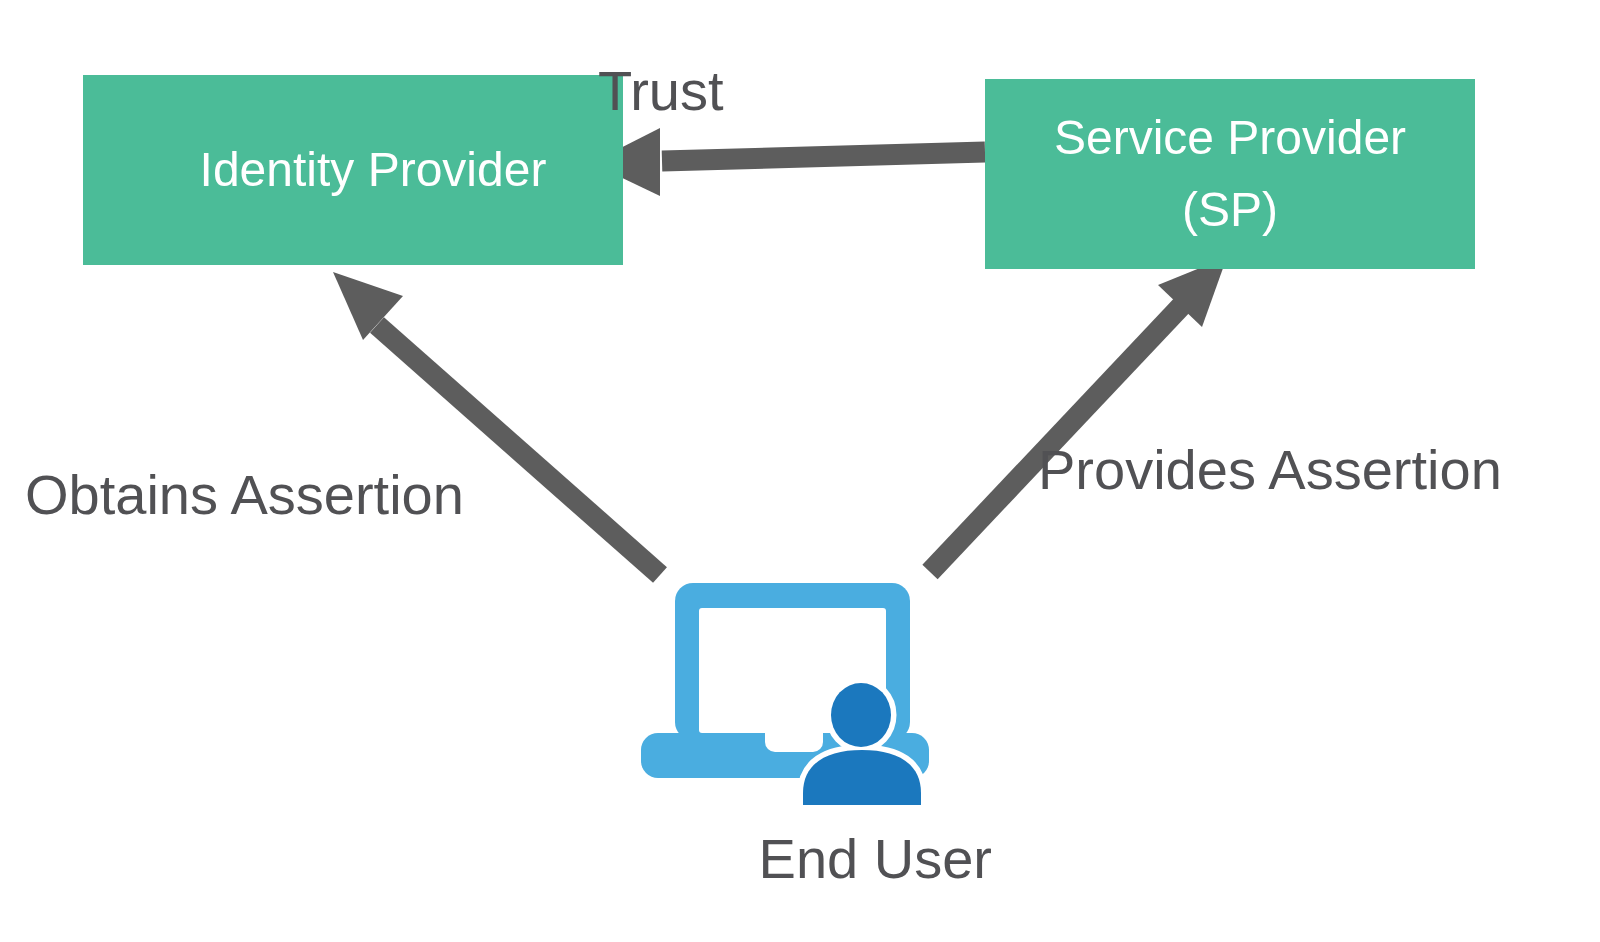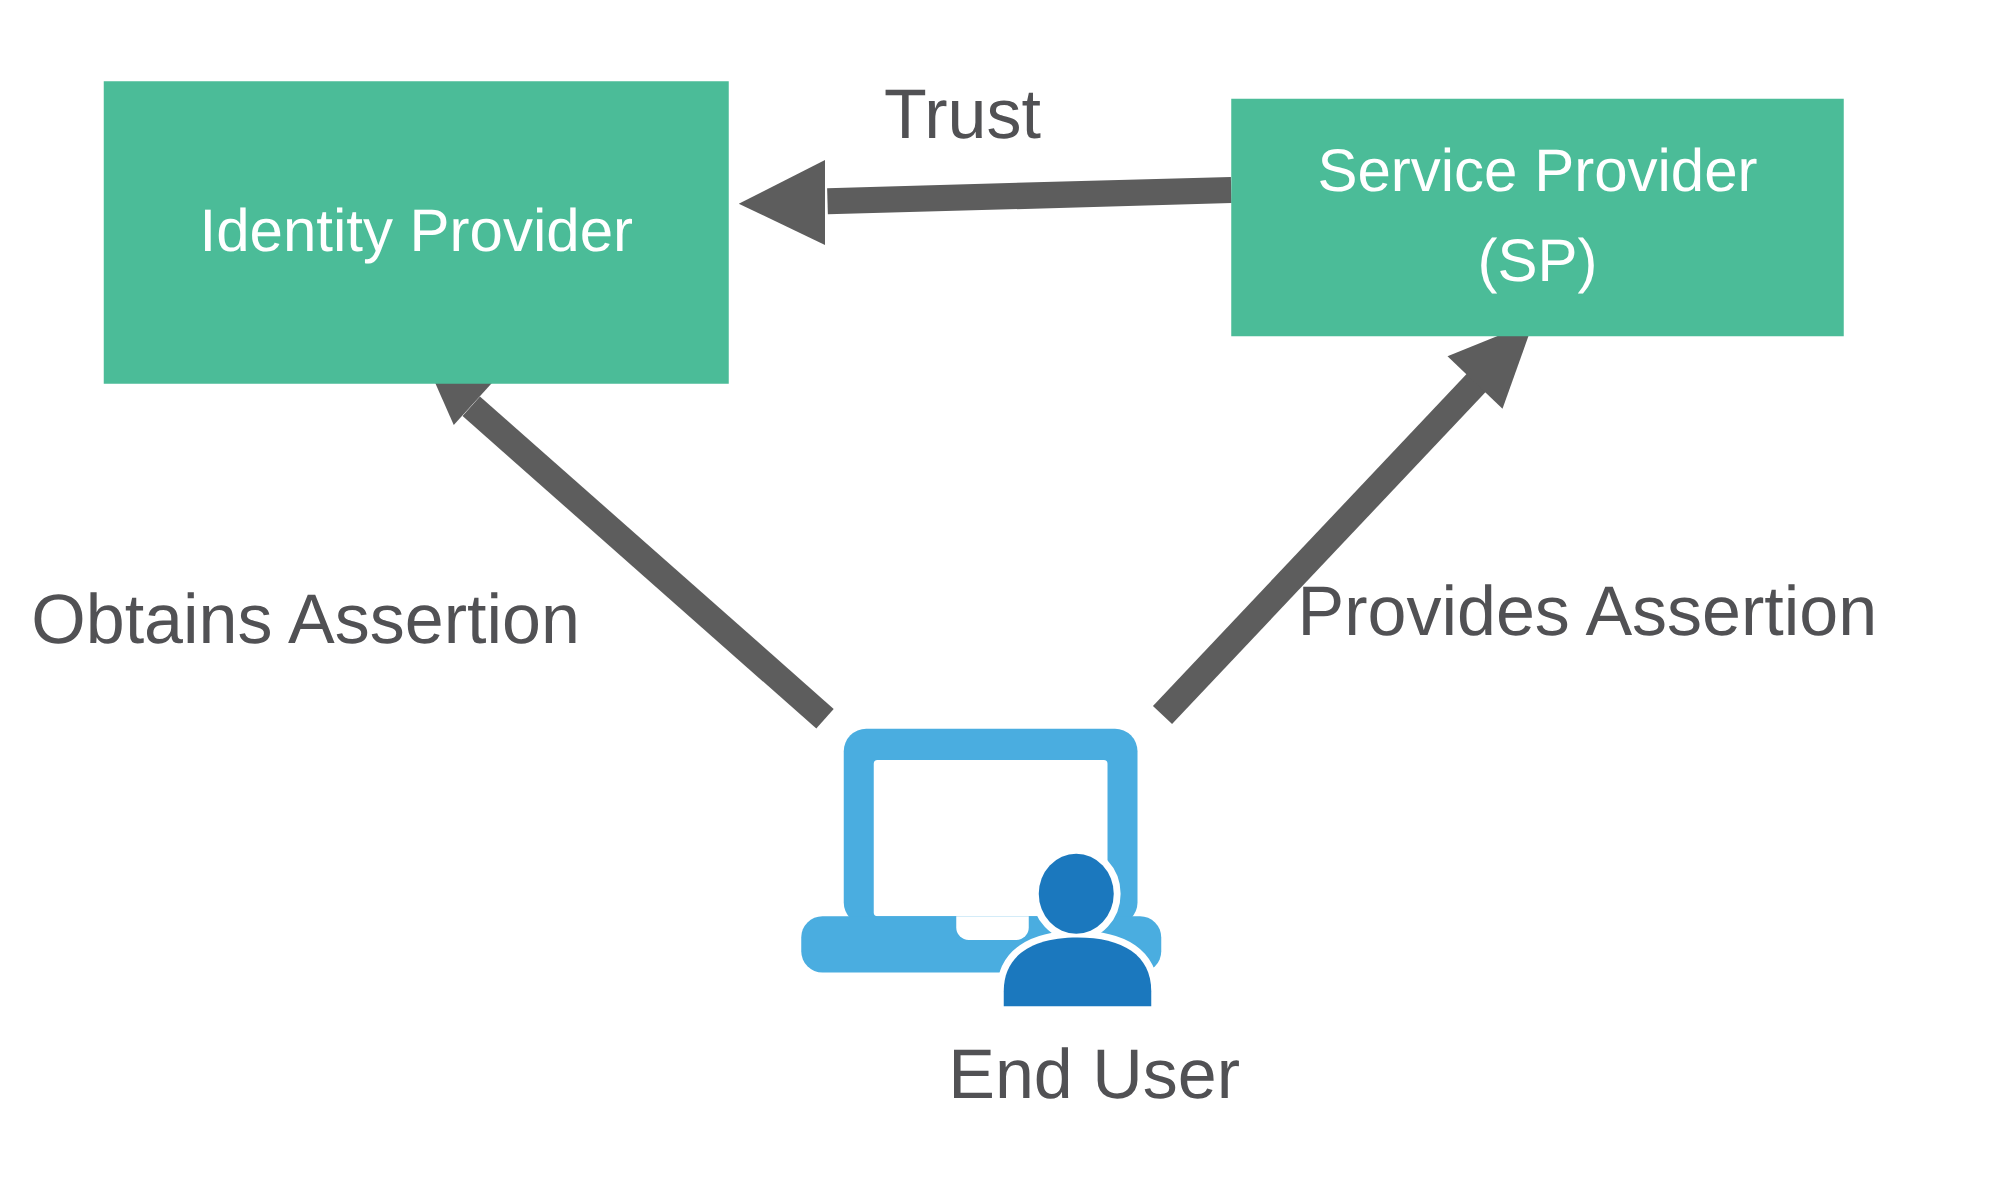--- a/index.html
+++ b/index.html
@@ -13,31 +13,31 @@
   .node{
     position:absolute;
     display:flex;flex-direction:column;
     align-items:center;justify-content:center;
     background:var(--green,#4bbc98);
     color:#ffffff;
     font-size:48px;
     line-height:1.5;
     text-align:center;
   }
-  .node-idp{left:83px;top:65px;width:500px;height:242px;}
+  .node-idp{left:83px;top:75px;width:500px;height:190px;padding-left:40px;}
   .node-sp{left:985px;top:79px;width:490px;height:190px;}
   .edge-label{
     position:absolute;
     color:var(--label-gray,#515154);
     font-size:56px;
     white-space:nowrap;
   }
-  .lbl-trust{left:570px;top:58px;width:400px;text-align:center;}
+  .lbl-trust{left:598px;top:58px;width:400px;}
   .lbl-obtains{left:25px;top:462px;}
-  .lbl-provides{left:1038px;top:456px;text-align:right;}
+  .lbl-provides{left:1038px;top:437px;text-align:right;}
   .lbl-enduser{left:592px;top:826px;width:400px;text-align:right;}
   svg.art{position:absolute;left:0;top:0;}
   .arrow-line{stroke:var(--arrow-gray,#5d5d5d);stroke-width:21;fill:none;}
   .arrow-head{fill:var(--arrow-gray,#5d5d5d);}
   .lt-blue{fill:var(--laptop-blue,#4aade0);}
   .dk-blue{fill:var(--person-blue,#1b78be);}
   .white-fill{fill:#ffffff;}
   .halo{fill:none;stroke:#ffffff;stroke-width:11;stroke-linejoin:round;}
 </style>
 </head>

